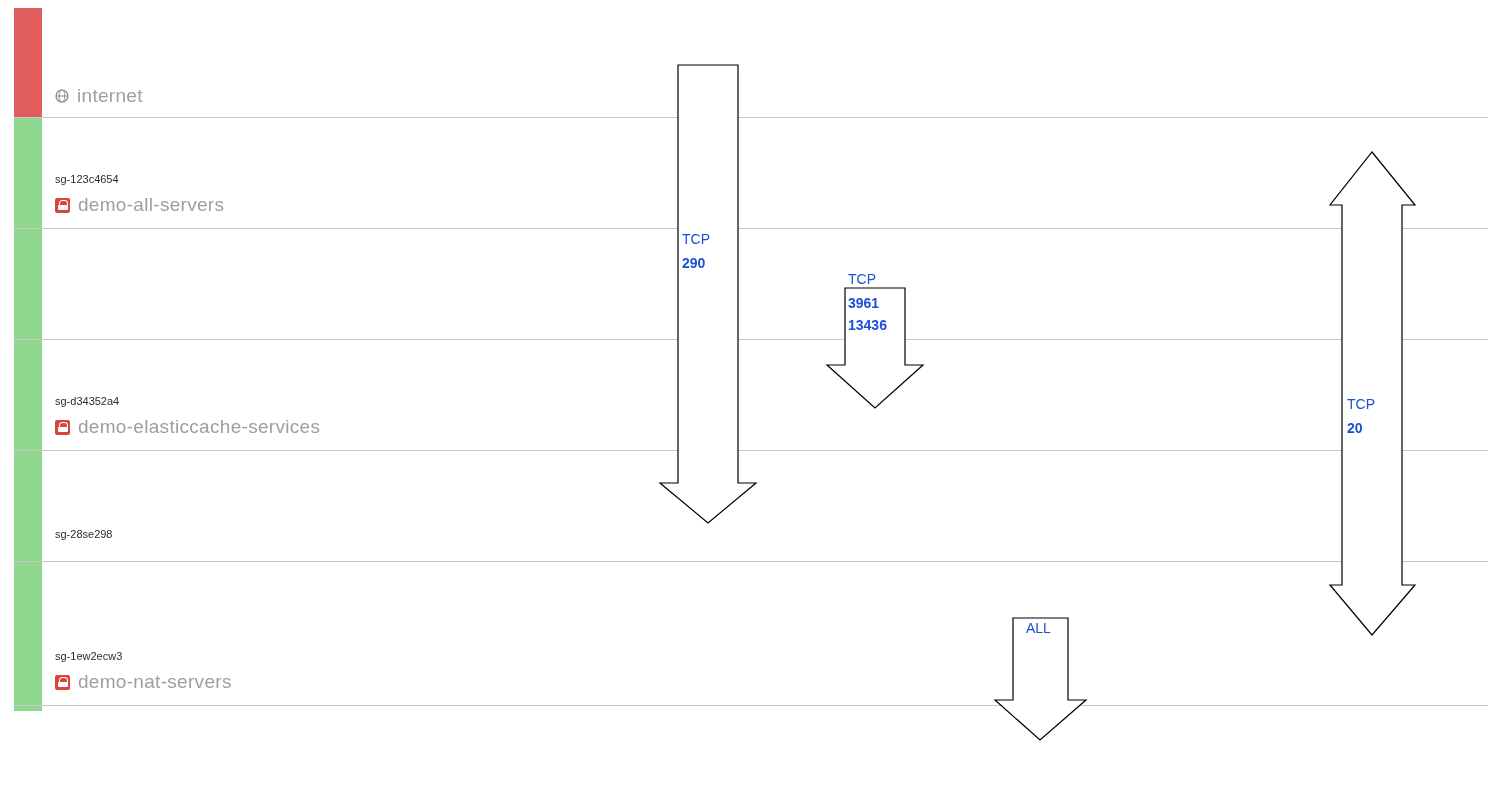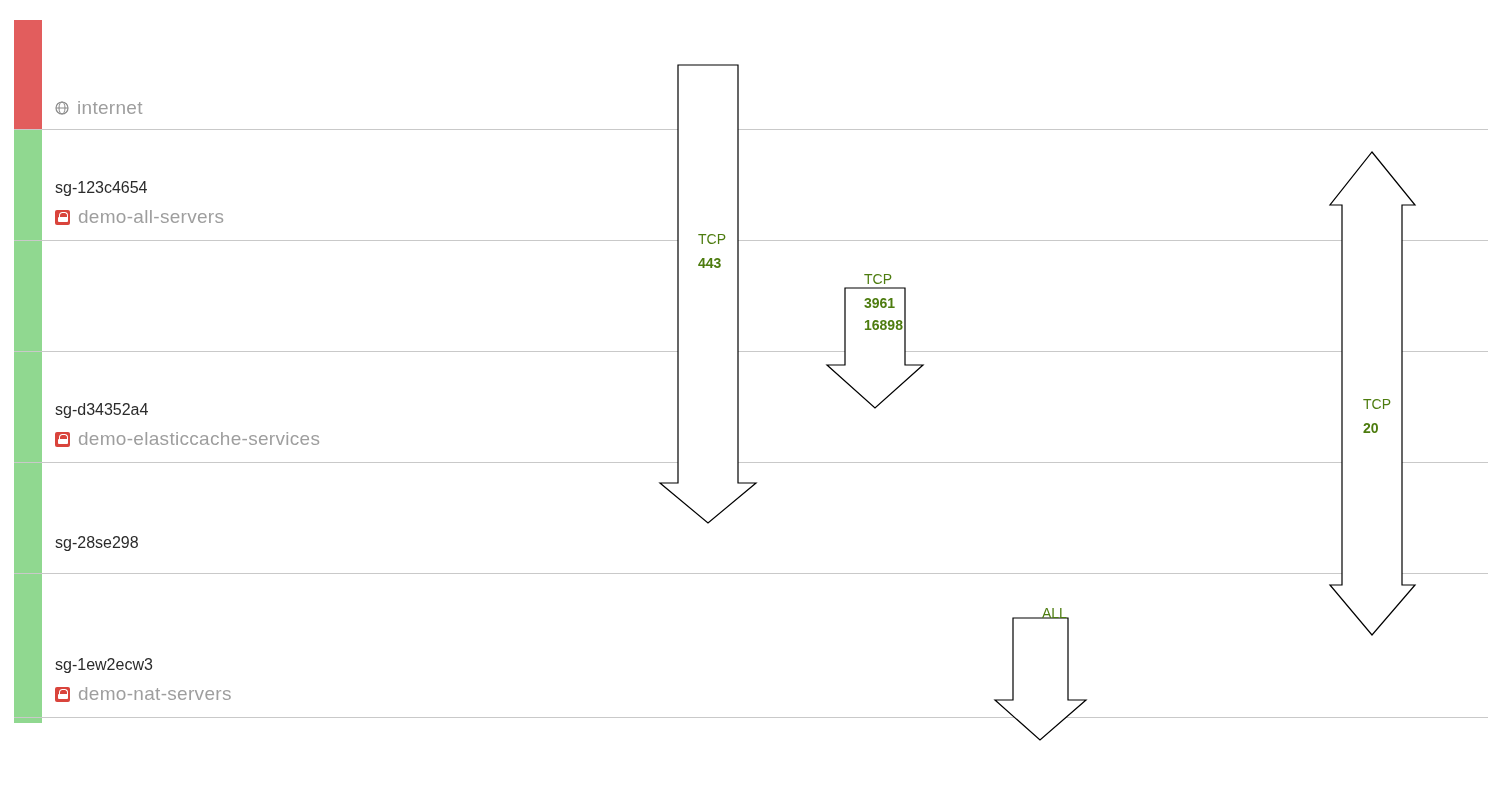--- a/index.html
+++ b/index.html
@@ -5,33 +5,33 @@
   * { margin:0; padding:0; box-sizing:border-box; }
   html,body { width:1494px; height:790px; }
   body {
     font-family:"Liberation Sans","DejaVu Sans",sans-serif;
     background:#ffffff;
     overflow:hidden;
   }
   .canvas { position:relative; width:1494px; height:790px; background:#fff; }
 
   
-  .rows { position:absolute; left:14px; top:20px; width:1474px; }
+  .rows { position:absolute; left:14px; top:8px; width:1474px; }
   .row { position:relative; display:flex; border-bottom:1px solid #c9c9c9; background:#fff; }
   .row-internet { height:110px; }
   .row-sg { height:111px; }
   .row-last { height:144px; }
   .row-partial { height:5px; border-bottom:none; }
   .strip { width:28px; flex:0 0 28px; }
   .strip-red { background:#e25d5d; }
   .strip-green { background:#90d890; }
 
   .content { display:flex; flex-direction:column; justify-content:flex-end; padding:0 0 12px 13px; }
   .content-internet { padding-bottom:10px; }
-  .sg-id { font-size:16px; color:#2b2b2b; margin-bottom:9px; }
+  .sg-id { font-size:11px; color:#2b2b2b; margin-bottom:9px; }
   .name-line { display:flex; align-items:center; gap:8px; }
   .row-name { font-size:19px; color:#9e9e9e; letter-spacing:0.3px; }
 
   .lock-icon { position:relative; width:15px; height:15px; background:#d9443c; border-radius:2px; flex:0 0 15px; }
   .lock-icon::before {
     content:""; position:absolute; top:2px; left:4px; width:7px; height:5px;
     border:1.5px solid #fff; border-bottom:none; border-radius:3.5px 3.5px 0 0;
   }
   .lock-icon::after {
     content:""; position:absolute; top:7px; left:2.5px; width:10px; height:5.5px;
@@ -39,21 +39,21 @@
   }
 
   .globe { display:inline-flex; width:14px; height:14px; flex:0 0 14px; }
 
   .highlight-overlay { position:absolute; inset:0; border:3px solid #a6a6a6; pointer-events:none; z-index:2; }
 
   
   .arrows-svg { position:absolute; left:0; top:0; width:1494px; height:790px; pointer-events:none; z-index:3; }
   .arrows-svg polygon { pointer-events:auto; fill:#ffffff; stroke:#000000; stroke-width:1.2; stroke-linejoin:miter; }
 
-  .arrow-label { position:absolute; z-index:4; font-size:14px; color:#4d7c0f; line-height:17px; pointer-events:none; white-space:nowrap;margin-left:16px; }
+  .arrow-label { position:absolute; z-index:4; font-size:14px; color:#1d4ed8; line-height:17px; pointer-events:none; white-space:nowrap; }
   .arrow-label .port { font-weight:bold; margin-top:7px; }
   .arrow-label .port + .port { margin-top:5px; }
 </style>
 </head>
 <body>
 
 <div class="canvas">
 
   <div class="rows">
 
@@ -126,31 +126,31 @@
 
   <svg class="arrows-svg" viewBox="0 0 1494 790">
     <polygon points="678,65 738,65 738,483 756,483 708,523 660,483 678,483"></polygon>
     <polygon points="845,288 905,288 905,365 923,365 875,408 827,365 845,365"></polygon>
     <polygon points="1372,152 1415,205 1402,205 1402,585 1415,585 1372,635 1330,585 1342,585 1342,205 1330,205"></polygon>
     <polygon points="1013,618 1068,618 1068,700 1086,700 1040,740 995,700 1013,700"></polygon>
   </svg>
 
   <div class="arrow-label" style="left:682px; top:231px;">
     <div>TCP</div>
-    <div class="port">443</div>
+    <div class="port">290</div>
   </div>
 
   <div class="arrow-label" style="left:848px; top:271px;">
     <div>TCP</div>
     <div class="port">3961</div>
-    <div class="port">16898</div>
+    <div class="port">13436</div>
   </div>
 
   <div class="arrow-label" style="left:1347px; top:396px;">
     <div>TCP</div>
     <div class="port">20</div>
   </div>
 
-  <div class="arrow-label" style="left:1026px; top:605px;">
+  <div class="arrow-label" style="left:1026px; top:620px;">
     <div>ALL</div>
   </div>
 
 </div>
 
 </body></html>

